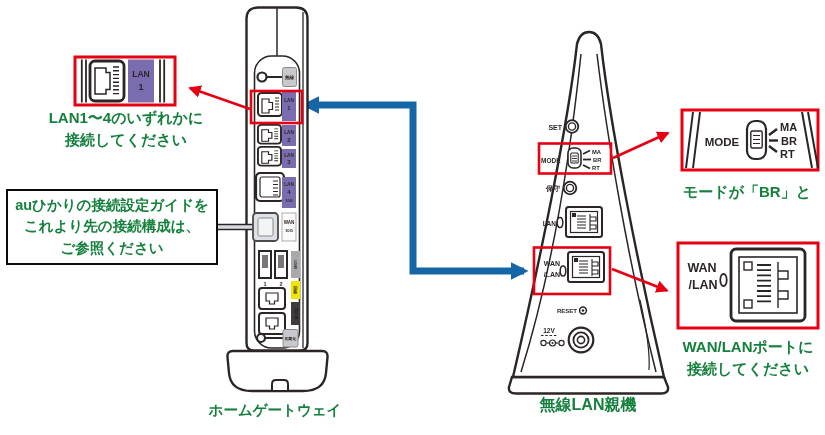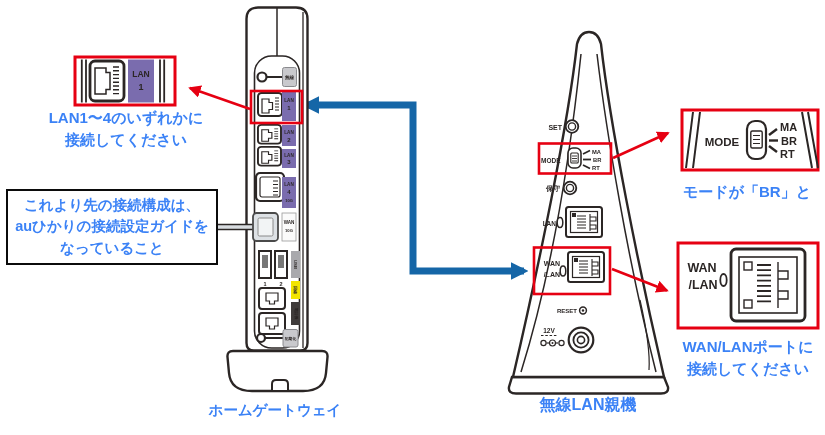--- a/index.html
+++ b/index.html
@@ -1,20 +1,20 @@
 <!DOCTYPE html>
 <html><head>
 <meta charset="utf-8">
 <style>
   html,body{margin:0;padding:0;background:#fff;}
   .stage{position:relative;width:825px;height:435px;background:#fff;overflow:hidden;
          font-family:"Liberation Sans",sans-serif;padding-left:40px;}
   .stage svg{position:absolute;left:0;top:0;}
   svg text{font-family:"Liberation Sans",sans-serif;font-weight:700;fill:#2b2625;}
-  .jp{position:absolute;font-weight:700;color:#3b82f6;text-align:center;
+  .jp{position:absolute;font-weight:700;color:#15803d;text-align:center;
       font-family:"Liberation Sans",sans-serif;}
   .jp div{white-space:nowrap;}
   .guide-box{position:absolute;left:6px;top:189px;width:208px;height:72px;
              border:2.5px solid #0b0b0b;background:#fff;display:flex;flex-direction:column;
              justify-content:center;font-size:14.5px;line-height:21.5px;}
   .cl-lan{left:28px;top:107px;width:196px;font-size:15px;line-height:21.5px;}
   .cap-gw{left:175px;top:401px;width:200px;font-size:14.5px;}
   .cap-rt{left:500px;top:396px;width:176px;font-size:16px;line-height:17.5px;}
   .cl-mode{left:672px;top:181px;width:150px;font-size:15px;line-height:21.5px;text-align:center;}
   .cl-wanlan{left:668px;top:336px;width:160px;font-size:15px;line-height:21.5px;}
@@ -257,23 +257,23 @@
     </g>
   </g>
 </svg>
 
 <div class="jp cl-lan">
   <div>LAN1〜4のいずれかに</div>
   <div>接続してください</div>
 </div>
 
 <div class="jp guide-box">
+  <div>auひかりの接続設定ガイドを</div>
   <div>これより先の接続構成は、</div>
-  <div>auひかりの接続設定ガイドを</div>
-  <div>なっていること</div>
+  <div>ご参照ください</div>
 </div>
 
 <div class="jp cap-gw">ホームゲートウェイ</div>
 
 <div class="jp cap-rt">
   <div>無線LAN親機</div>
 </div>
 
 <div class="jp cl-mode">
   <div>モードが「BR」と</div>

